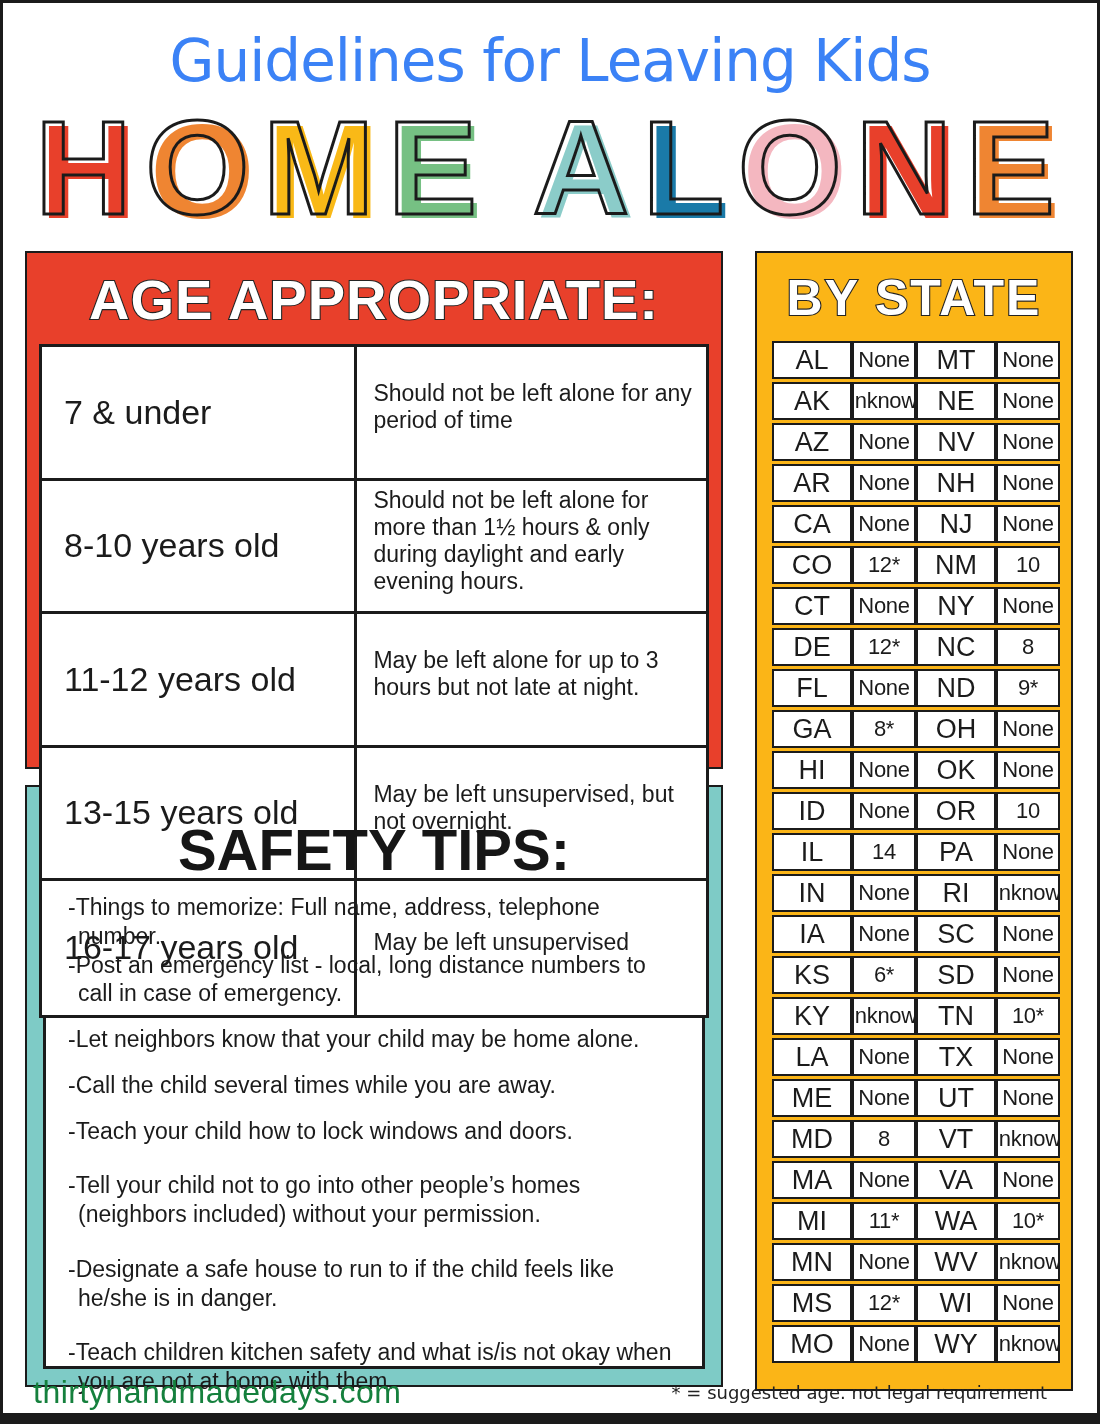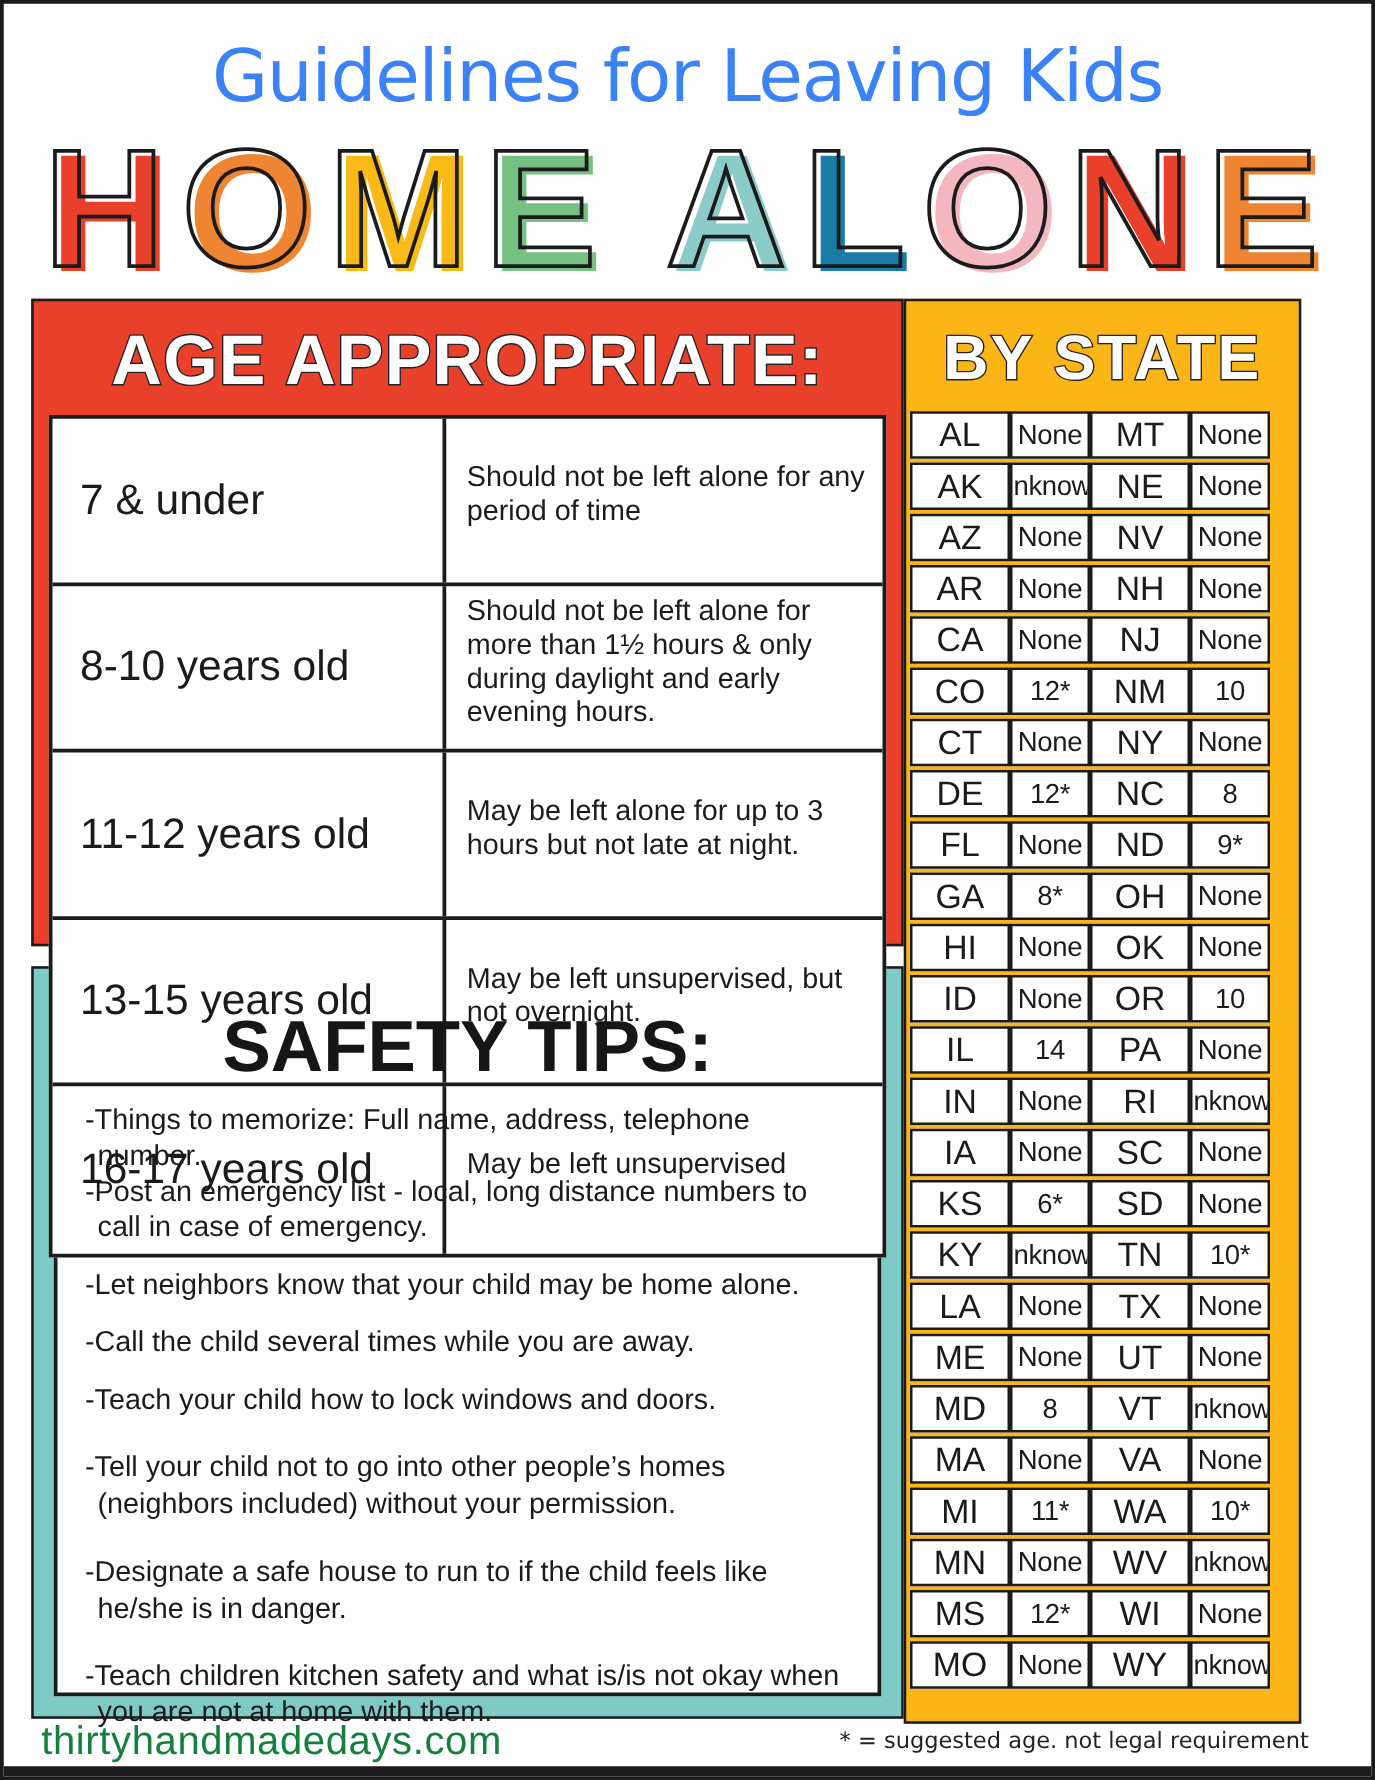--- a/index.html
+++ b/index.html
@@ -27,21 +27,21 @@
     position: relative; font-weight: bold; font-size: 134px; line-height: 1;
     font-family: "Liberation Sans", sans-serif;
   }
   .hl::after {
     content: attr(data-ch); position: absolute; left: -5px; top: -4px;
     color: transparent; -webkit-text-stroke: 3px #1b1b1b; pointer-events: none;
   }
   .hl.word-gap { margin-left: 42px; }
 
   
-  .content { display: flex; gap: 0; margin-top: 0; }
+  .content { display: flex; gap: 32px; margin-top: 12px; }
   .left-col { width: 698px; }
   .right-col { width: 318px; }
 
   .outlined {
     color: #fff; font-weight: bold;
     -webkit-text-stroke: 2.2px #242424; paint-order: stroke fill;
   }
 
   
   .age-box { height: 518px; border: 2px solid #1b1b1b; display: flex; flex-direction: column; }
@@ -60,21 +60,21 @@
   
   .tips-box { margin-top: 16px; height: 602px; border: 2px solid #1b1b1b; padding: 16px; }
   .tips-inner { height: 100%; background: #fff; border: 3px solid #1b1b1b; padding: 4px 22px 24px; }
   .tips-heading { text-align: center; font-size: 58px; font-weight: bold; letter-spacing: 0; margin: 6px 0 10px; color: #161616; }
   .tip { font-size: 23px; line-height: 1.25; padding-left: 10px; text-indent: -10px; }
   .tip.g0 { margin-top: 0; }
   .tip.g1 { margin-top: 17px; }
   .tip.g2 { margin-top: 26px; }
 
   
-  .state-box { height: 1140px; border: 2px solid #1b1b1b; padding: 0 3px; }
+  .state-box { height: 1140px; border: 2px solid #1b1b1b; padding: 0 15px; }
   .state-heading { text-align: center; font-size: 50px; letter-spacing: 2px; margin: 16px 0 14px; }
   .state-table { display: grid; grid-template-columns: 80px 64px 80px 64px; row-gap: 3px; }
   .scell {
     background: #fff; border: 2px solid #1b1b1b; height: 38px;
     display: flex; align-items: center; justify-content: center;
   }
   .scell.st { font-size: 27px; }
   .scell.va { font-size: 22px; font-weight: 400; letter-spacing: -0.3px; white-space: nowrap; overflow: hidden; }
 
   

